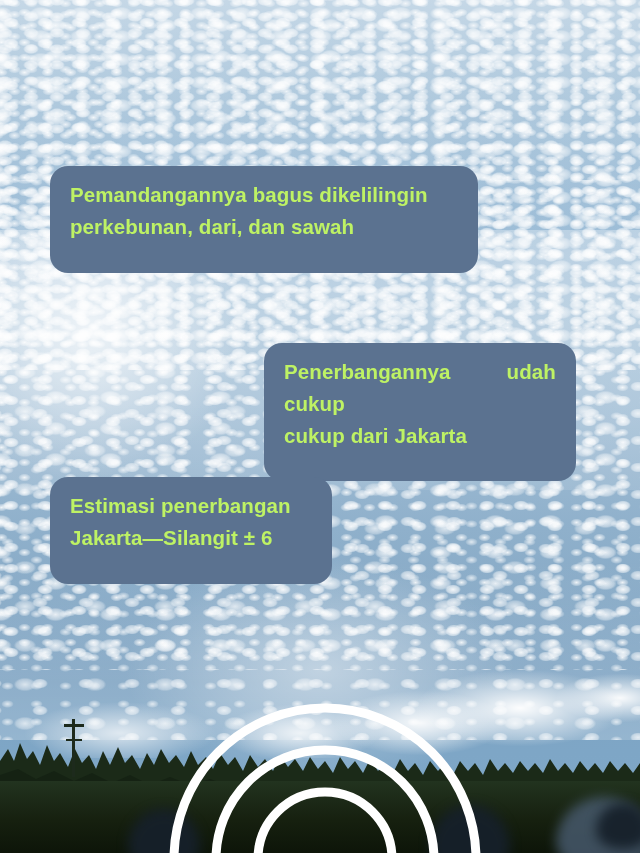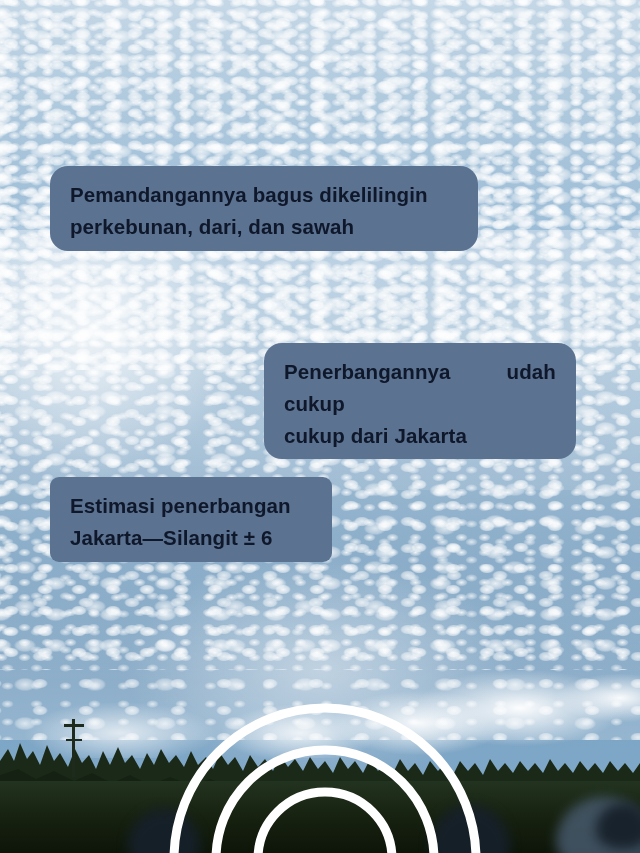--- a/index.html
+++ b/index.html
@@ -159,34 +159,34 @@
     bottom: -6px;
     width: 330px;
     height: 200px;
     pointer-events: none;
   }
 
   
   .bubble {
     position: absolute;
     background: #5b7290;
-    color: #0f172a;
+    color: #bef264;
     border-radius: 18px;
-    padding: 13px 20px 8px 20px;
+    padding: 13px 20px 30px 20px;
     font-size: 20.5px;
     line-height: 1.55;
     font-weight: 700;
     letter-spacing: 0.1px;
     box-sizing: border-box;
     text-align: justify;
     text-justify: inter-word;
   }
   #bubble-1 { left: 50px;  top: 166px; width: 428px; }
   #bubble-2 { left: 264px; top: 343px; width: 312px; }
-  #bubble-3 { left: 50px;  top: 477px; width: 282px; border-radius: 9px; }
+  #bubble-3 { left: 50px;  top: 477px; width: 282px; }
 
   .bubble .line { display: block; }
 </style>
 </head>
 <body>
 
 <div id="stage">
 
   <div class="sky"></div>
   <div class="clouds c"></div>

